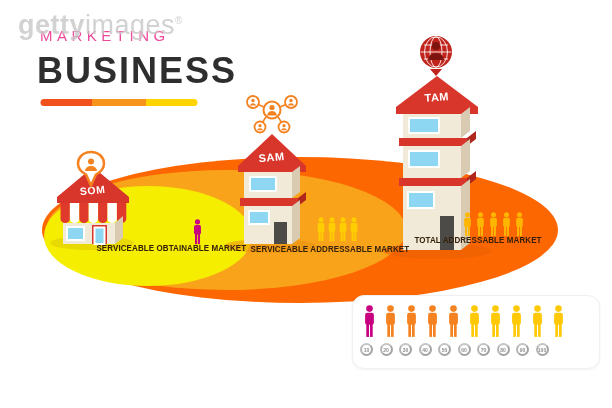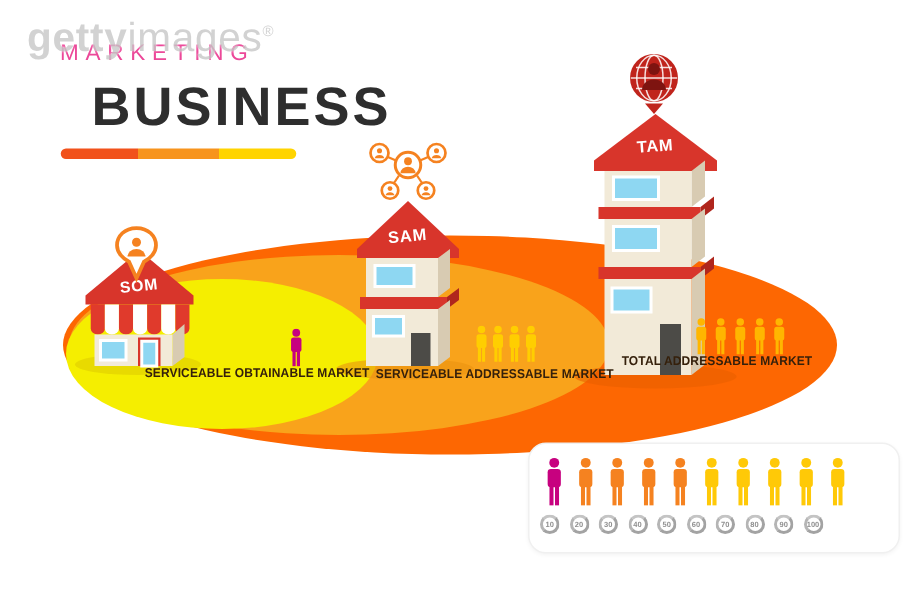--- a/index.html
+++ b/index.html
@@ -8,21 +8,21 @@
   svg text{font-family:"Liberation Sans",sans-serif;}
 
   
   .watermark{position:absolute;left:8px;top:10px;z-index:6;color:#c7c7c7;opacity:.8;
              font-size:27px;letter-spacing:.5px;text-shadow:0 0 2px #fff;pointer-events:none;}
   .watermark .wm-bold{font-weight:bold;margin-left:10px;}
   .watermark .wm-reg{font-size:10px;vertical-align:super;}
   .kicker{position:absolute;left:40px;top:27px;z-index:5;font-size:15px;letter-spacing:4.5px;
           color:#ec4899;}
   .title{position:absolute;left:37px;top:50px;z-index:5;font-size:36px;font-weight:bold;
-         letter-spacing:2px;color:var(--title-dark);margin-left:24px;}
+         letter-spacing:2px;color:var(--title-dark);}
 
   
   #scene{position:absolute;left:0;top:0;z-index:1;}
   .ellipse-tam{fill:var(--ellipse-tam);}
   .ellipse-sam{fill:var(--ellipse-sam);}
   .ellipse-som{fill:var(--ellipse-som);}
   .fill-roof{fill:var(--roof-red);}
   .fill-roof-dark{fill:var(--roof-red-dark);}
   .fill-wall{fill:var(--wall-cream);}
   .fill-shade{fill:var(--wall-shade);}

